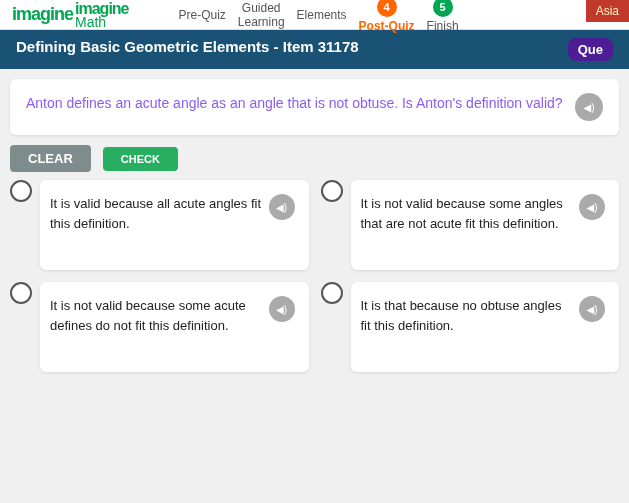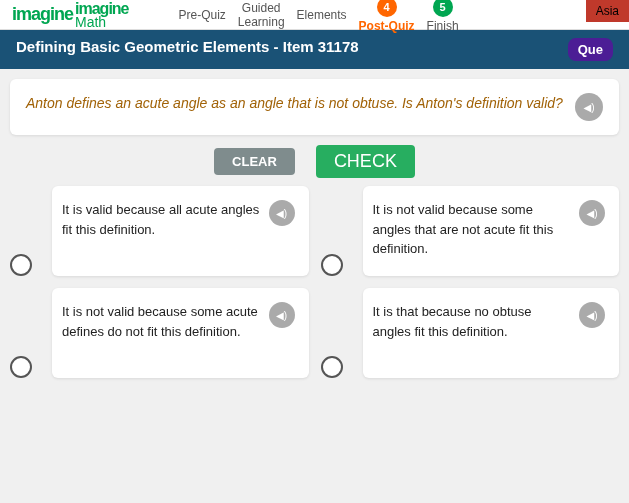--- a/index.html
+++ b/index.html
@@ -77,27 +77,26 @@
       border-radius: 8px;
     }
 
     
     .question-area {
       background: white;
       margin: 10px;
       padding: 14px 16px;
       border-radius: 6px;
       font-size: 14px;
-      color: #a16207;
+      color: #8b5cf6;
       position: relative;
       display: flex;
       align-items: flex-start;
       justify-content: space-between;
       box-shadow: 0 1px 3px rgba(0,0,0,0.1);
-      font-style: italic;
     }
     .question-text {
       flex: 1;
       line-height: 1.5;
     }
     .audio-btn-q {
       width: 28px;
       height: 28px;
       border-radius: 50%;
       background: #aaa;
@@ -108,57 +107,57 @@
       justify-content: center;
       color: white;
       font-size: 12px;
       flex-shrink: 0;
       margin-left: 10px;
     }
 
     
     .action-row {
       display: flex;
-      justify-content: center;
-      gap: 21px;
+      justify-content: flex-start;
+      gap: 12px;
       padding: 0 10px 8px;
       align-items: center;
     }
     .btn-clear {
       background: #7f8c8d;
       color: white;
       border: none;
       border-radius: 4px;
       padding: 6px 18px;
       font-size: 13px;
       font-weight: bold;
       cursor: pointer;
     }
     .btn-check {
       background: #27ae60;
       color: white;
       border: none;
       border-radius: 4px;
       padding: 6px 18px;
-      font-size: 18px;
-      font-weight: normal;
+      font-size: 11px;
+      font-weight: bold;
       cursor: pointer;
     }
 
     
     .choices-grid {
       display: grid;
       grid-template-columns: 1fr 1fr;
       gap: 12px;
       padding: 0 10px 10px;
     }
     .choice-wrapper {
       display: flex;
-      align-items: flex-end;
-      gap: 20px;
+      align-items: flex-start;
+      gap: 8px;
     }
     .radio-btn {
       width: 22px;
       height: 22px;
       border-radius: 50%;
       border: 2px solid #555;
       background: white;
       flex-shrink: 0;
       cursor: pointer;
     }
@@ -223,21 +222,21 @@
     </div>
     <div class="nav-item active">
       <div class="nav-step-circle step-orange">4</div>
       <div>Post-Quiz</div>
     </div>
     <div class="nav-item">
       <div class="nav-step-circle step-green">5</div>
       <div>Finish</div>
     </div>
   </div>
-  <div style="position:absolute;right:0;top:0;background:#c0392b;color:#000000;font-size:12px;padding:4px 10px;">Asia</div>
+  <div style="position:absolute;right:0;top:0;background:#c0392b;color:#fef9c3;font-size:12px;padding:4px 10px;">Asia</div>
 </div>
 
 <div class="section-header">
   <span>Defining Basic Geometric Elements - Item 31178</span>
   <span class="section-header-right">Que</span>
 </div>
 
 <div class="question-area">
   <div class="question-text">Anton defines an acute angle as an angle that is not obtuse. Is Anton's definition valid?</div>
   <button class="audio-btn-q">

